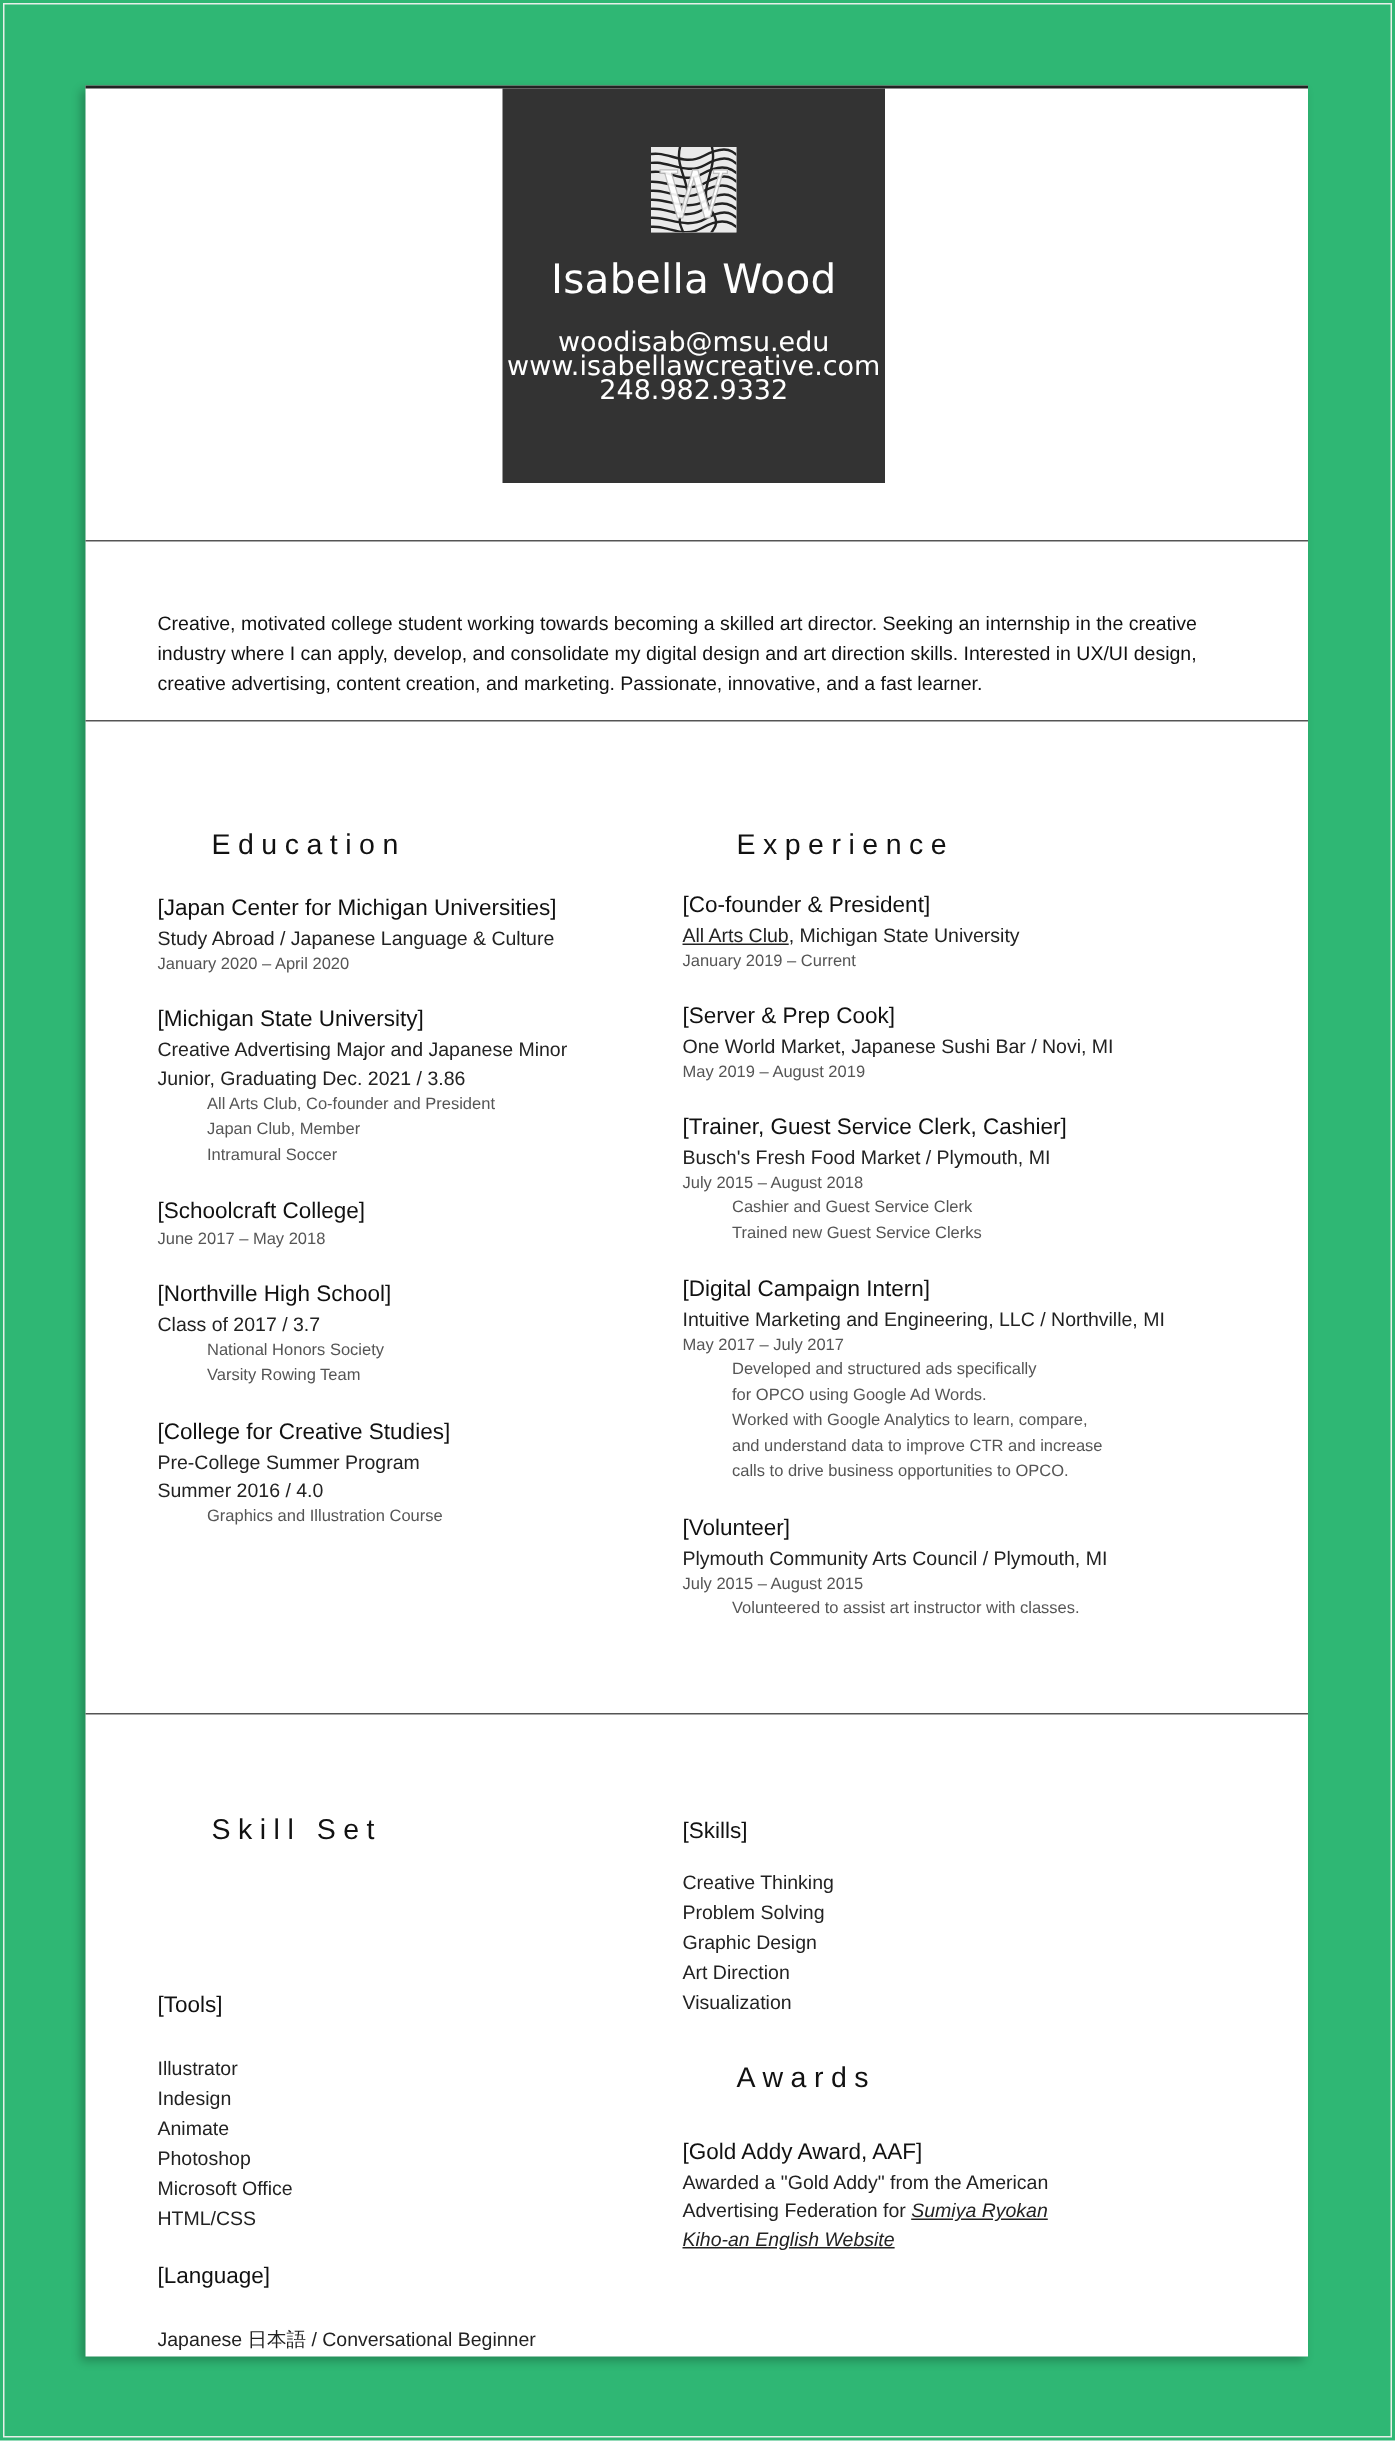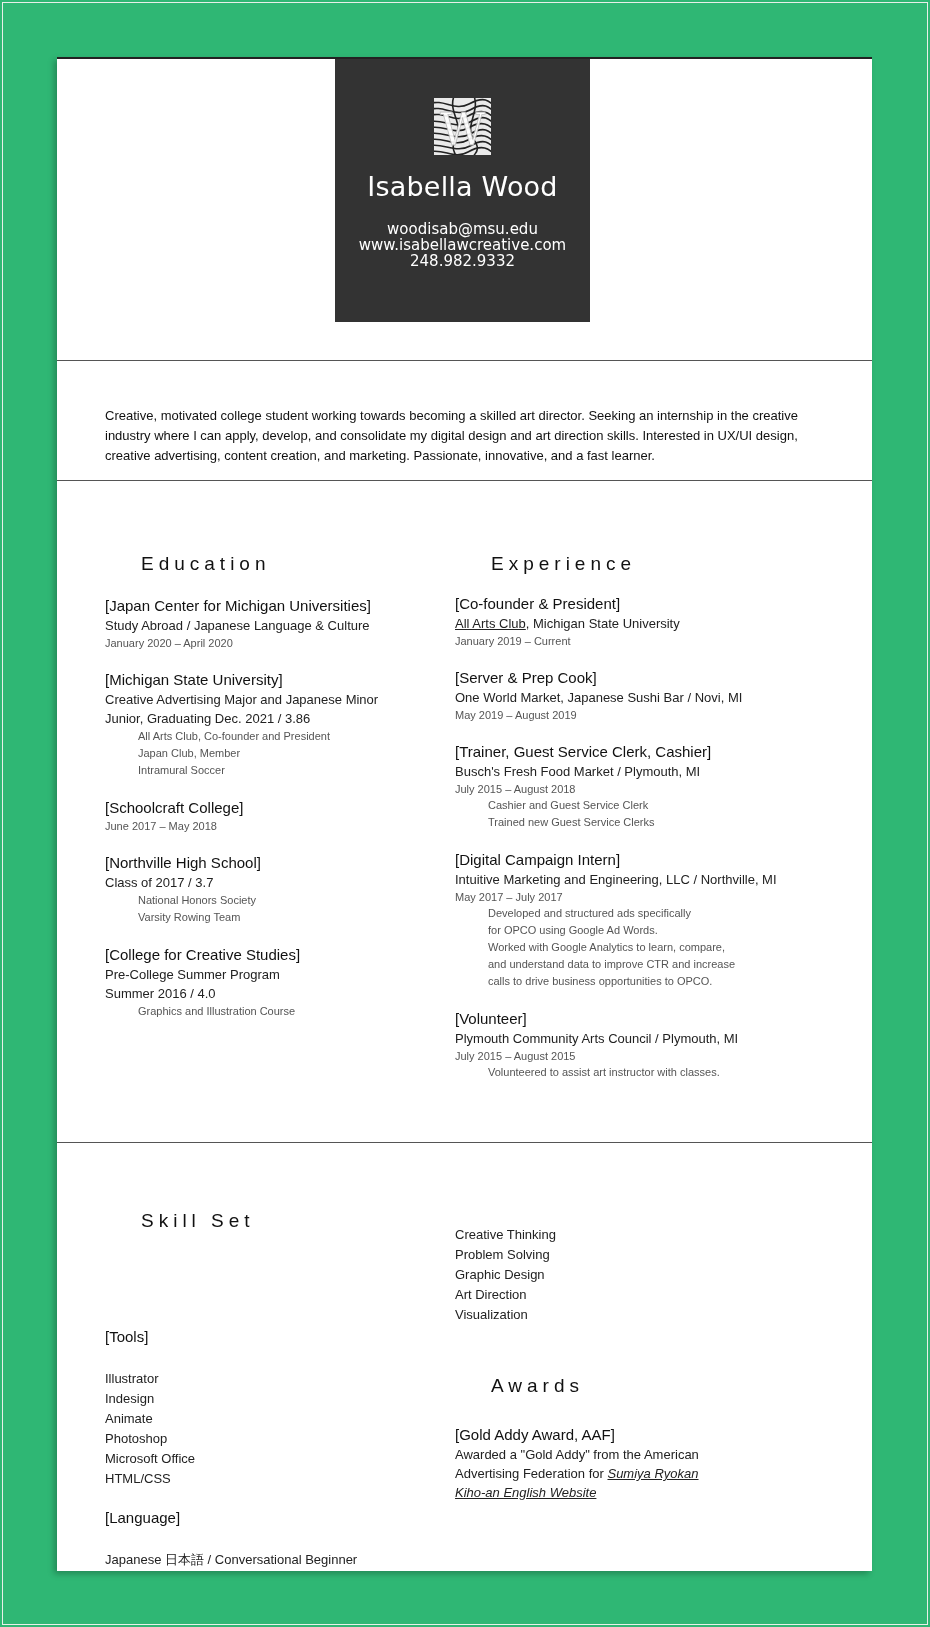--- a/index.html
+++ b/index.html
@@ -29,21 +29,21 @@
     background:#f0f0f0; overflow:hidden;
   }
   .logo svg { display:block; }
   .name {
     position:absolute; left:0; right:0; top:112px;
     font-family:"DejaVu Sans", sans-serif; font-size:27px; font-weight:400;
     letter-spacing:0.2px;
   }
   .contact {
     position:absolute; left:0; right:0; top:162px;
-    font-family:"DejaVu Sans", sans-serif; font-size:15px; line-height:16px;
+    font-family:"DejaVu Sans", sans-serif; font-size:18px; line-height:16px;
   }
   .divider { position:absolute; left:0; right:0; height:0; border-top:1.5px solid #555; }
   .summary {
     position:absolute; left:48px; top:347px; width:710px;
     font-size:13px; line-height:20px; color:#111;
   }
   .section-title {
     position:absolute; font-size:19px; letter-spacing:5px; color:#111;margin-left:36px;
   }
   .col { position:absolute; }
@@ -180,20 +180,21 @@
     <div class="list-item">Photoshop</div>
     <div class="list-item">Microsoft Office</div>
     <div class="list-item">HTML/CSS</div>
     <div style="height:19px;"></div>
     <div class="sub-head">[Language]</div>
     <div style="height:22px;"></div>
     <div class="list-item">Japanese 日本語 / Conversational Beginner</div>
   </div>
 
   <div class="col" style="left:398px; top:1152px; width:360px;">
+    <div class="sub-head">[Skills]</div>
     <div style="height:14px;"></div>
     <div class="list-item">Creative Thinking</div>
     <div class="list-item">Problem Solving</div>
     <div class="list-item">Graphic Design</div>
     <div class="list-item">Art Direction</div>
     <div class="list-item">Visualization</div>
   </div>
 
   <div class="section-title" style="left:398px; top:1316px;">Awards</div>
   <div class="col" style="left:398px; top:1366px; width:360px;">

